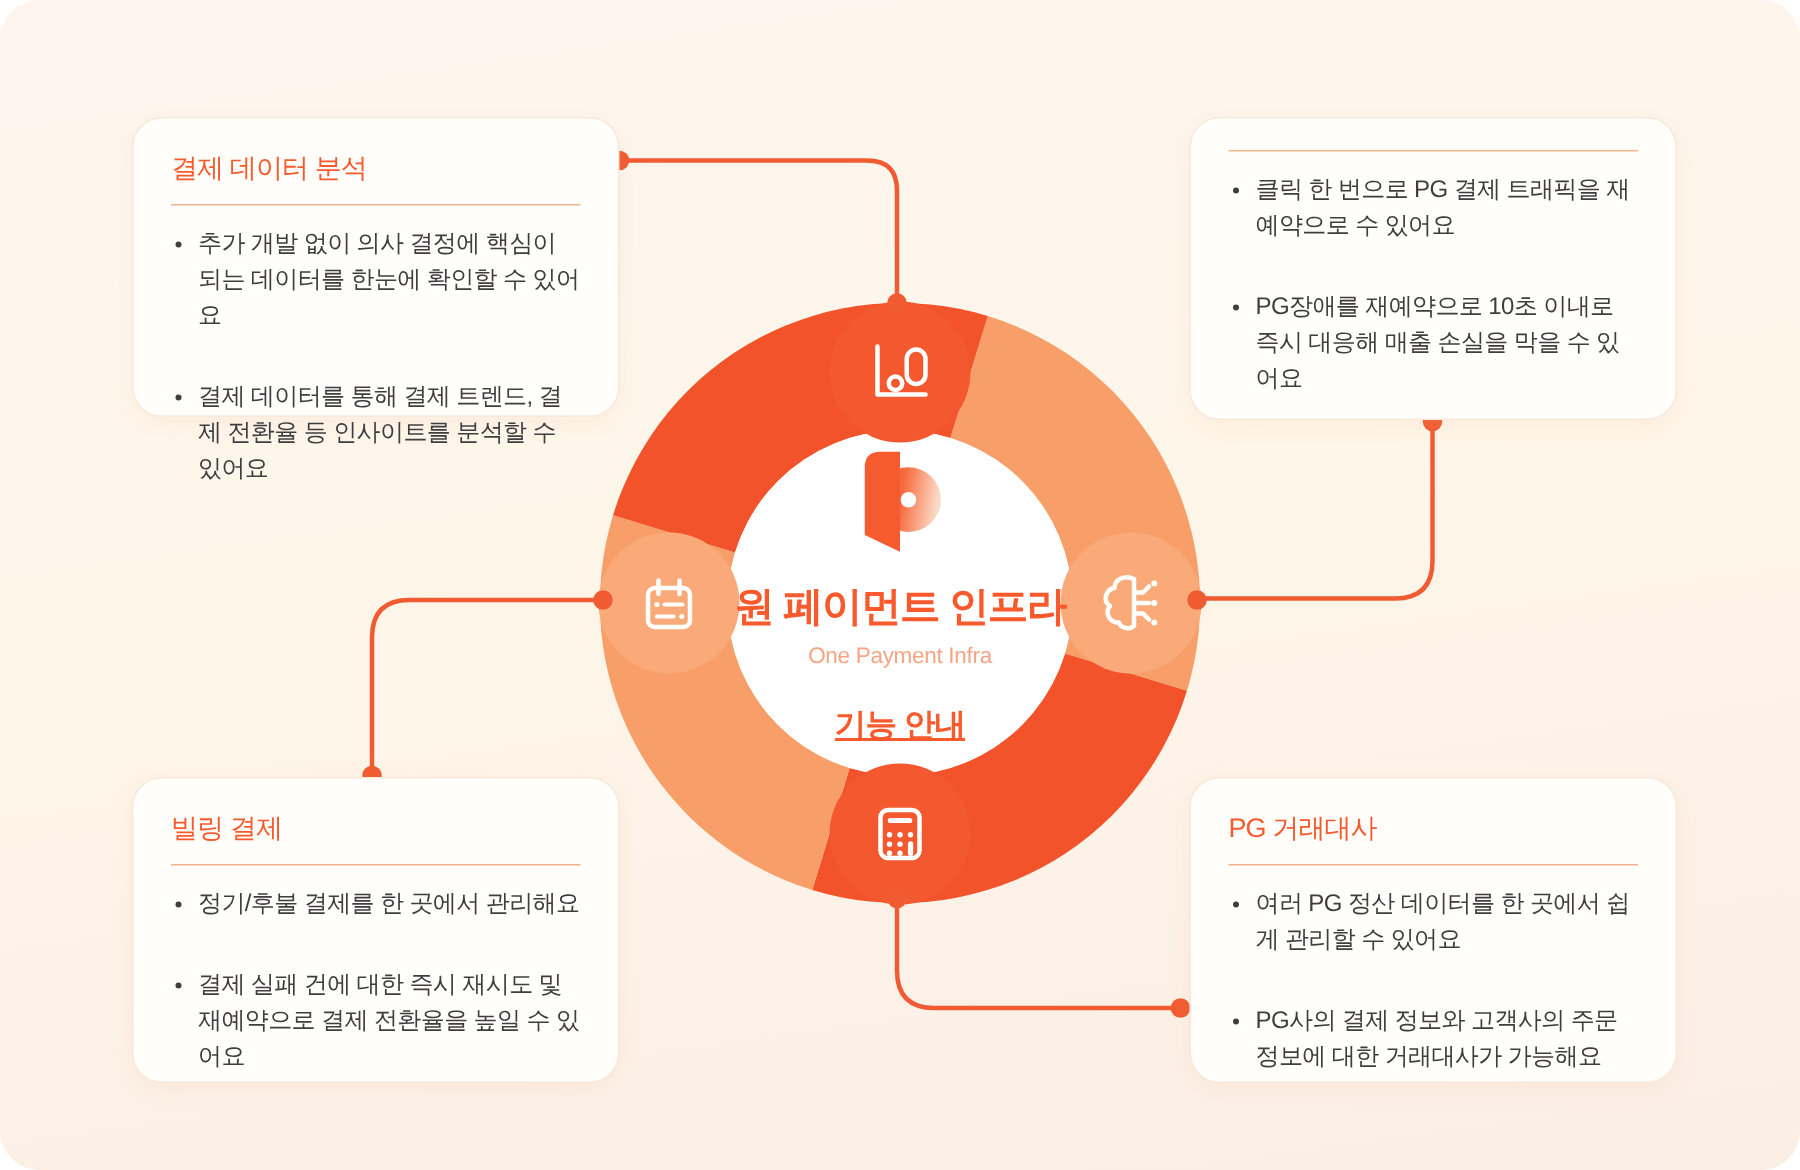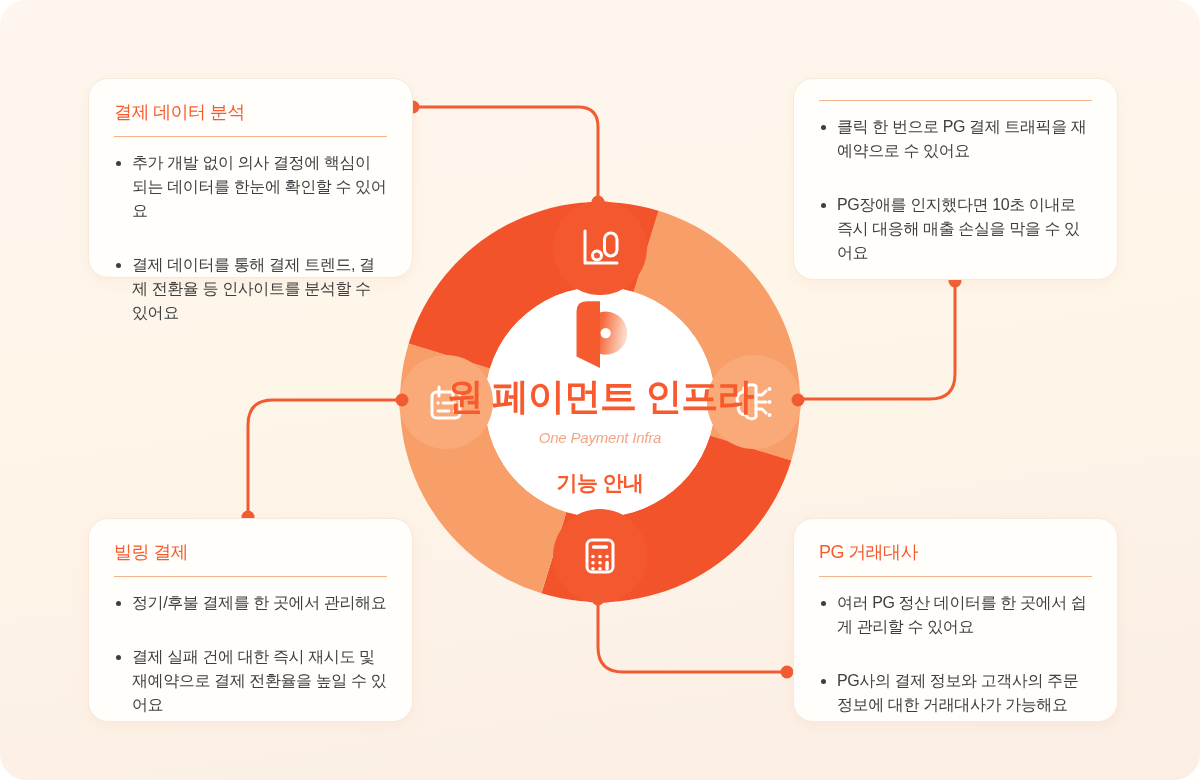--- a/index.html
+++ b/index.html
@@ -17,23 +17,23 @@
   .card h2{margin:0 0 12px 0;font-size:18px;font-weight:400;color:#F75B2D;letter-spacing:-0.6px;}
   .card .divider{height:1px;background:#F2B48C;margin:0 0 14px 0;}
   .card ul{margin:0;padding:0 0 0 18px;list-style:disc;display:flex;flex-direction:column;gap:30px;}
   .card li{font-size:16px;line-height:1.5;color:#3E3E40;letter-spacing:-0.4px;}
   
   .overlay{position:absolute;left:0;top:0;z-index:6;}
   .ring{position:absolute;left:390px;top:192px;z-index:2;}
   
   .center{position:absolute;left:480px;top:298px;width:240px;z-index:7;
           display:flex;flex-direction:column;align-items:center;text-align:center;}
-  .center .title{font-size:37px;font-weight:700;color:#F85A2D;letter-spacing:-1px;white-space:nowrap;}
-  .center .subtitle{margin-top:7px;font-size:15px;color:#F4A585;letter-spacing:-0.2px;white-space:nowrap;font-style:italic;}
-  .center .caption{margin-top:23px;font-size:21px;font-weight:700;color:#F85A2D;letter-spacing:-0.6px;white-space:nowrap;}
+  .center .title{margin-top:14px;font-size:27px;font-weight:700;color:#F85A2D;letter-spacing:-1px;white-space:nowrap;}
+  .center .subtitle{margin-top:7px;font-size:15px;color:#F4A585;letter-spacing:-0.2px;white-space:nowrap;}
+  .center .caption{margin-top:23px;font-size:21px;font-weight:700;color:#F85A2D;letter-spacing:-0.6px;white-space:nowrap;text-decoration:underline;}
 </style>
 </head>
 <body>
 
 <div class="stage">
 
   <svg class="ring" width="420" height="420" viewBox="0 0 420 420">
 
     <path d="M 268.5 18.7 A 200 200 0 0 1 401.3 268.5 L 320 243.6 A 115 115 0 0 0 243.6 100 Z" fill="#F89E69"></path>
     <path d="M 401.3 268.5 A 200 200 0 0 1 151.5 401.3 L 176.4 320 A 115 115 0 0 0 320 243.6 Z" fill="#F2532B"></path>
@@ -132,21 +132,21 @@
     <ul>
       <li>추가 개발 없이 의사 결정에 핵심이 되는 데이터를 한눈에 확인할 수 있어요</li>
       <li>결제 데이터를 통해 결제 트렌드, 결제 전환율 등 인사이트를 분석할 수 있어요</li>
     </ul>
   </div>
 
   <div class="card card-tr">
     <div class="divider"></div>
     <ul>
       <li>클릭 한 번으로 PG 결제 트래픽을 재예약으로 수 있어요</li>
-      <li>PG장애를 인지했다면 10초 이내로 즉시 대응해 매출 손실을 막을 수 있어요</li>
+      <li>PG장애를 재예약으로 10초 이내로 즉시 대응해 매출 손실을 막을 수 있어요</li>
     </ul>
   </div>
 
   <div class="card card-br">
     <h2>PG 거래대사</h2>
     <div class="divider"></div>
     <ul>
       <li>여러 PG 정산 데이터를 한 곳에서 쉽게 관리할 수 있어요</li>
       <li>PG사의 결제 정보와 고객사의 주문 정보에 대한 거래대사가 가능해요</li>
     </ul>

